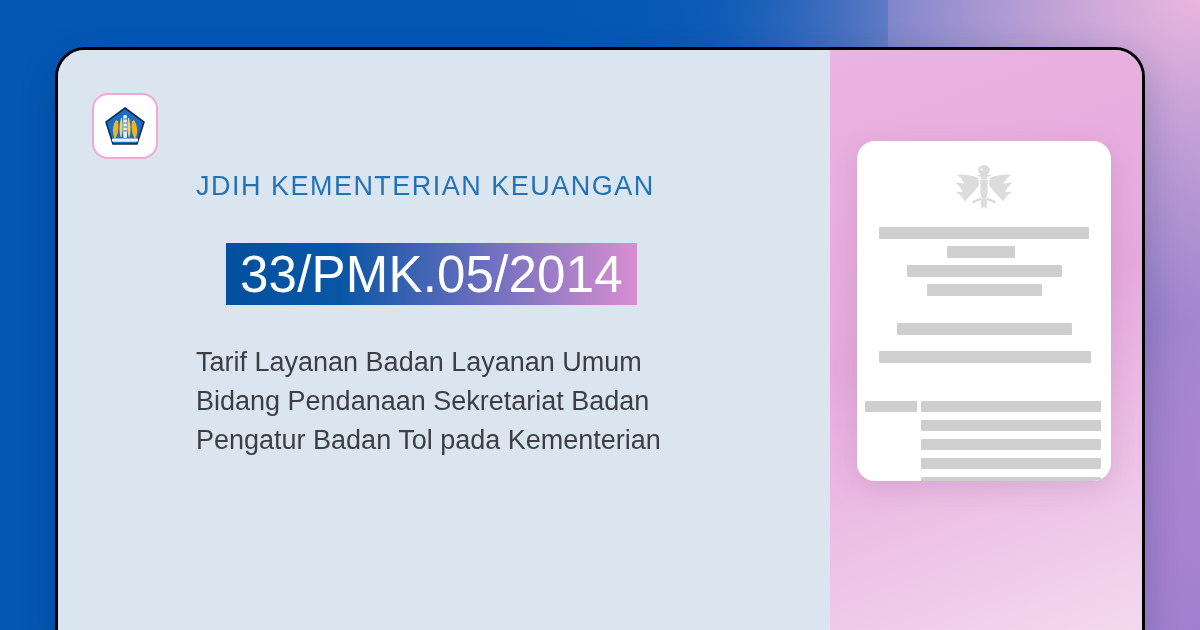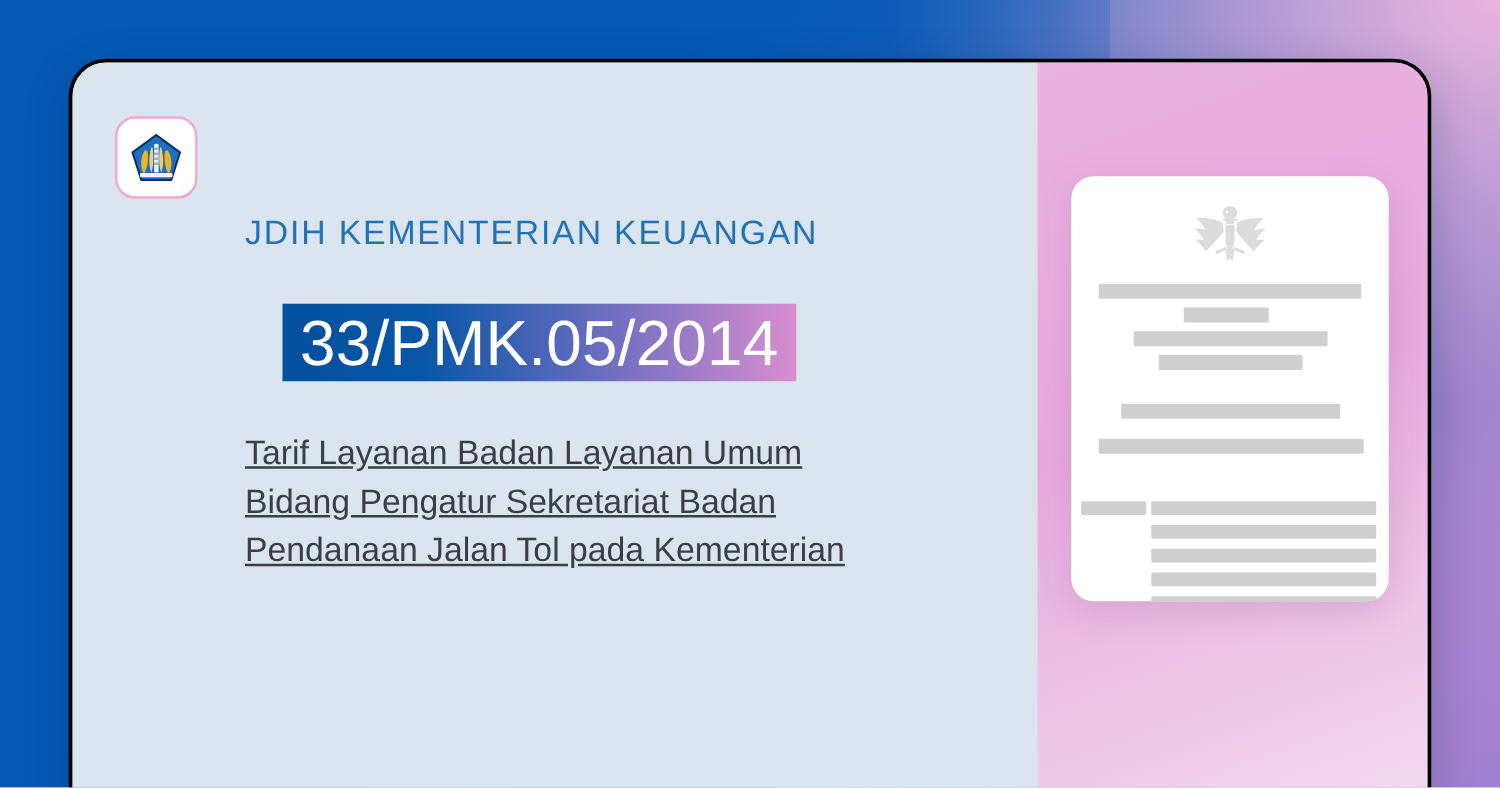--- a/index.html
+++ b/index.html
@@ -115,21 +115,20 @@
 
   .description {
     position: absolute;
     left: 138px;
     top: 293px;
     width: 600px;
     font-size: 27px;
     line-height: 1.44;
     color: #3b3f45;
     font-weight: 400;
-    text-decoration: underline;
   }
   .description .dline { white-space: nowrap; }
 
   
   .doc-card {
     position: absolute;
     left: 27px;
     top: 91px;
     width: 254px;
     height: 340px;
@@ -187,22 +186,22 @@
       </div>
 
       <div class="eyebrow">JDIH KEMENTERIAN KEUANGAN</div>
 
       <div class="number-badge">
         <span class="num">33/PMK.05/2014</span>
       </div>
 
       <div class="description">
         <div class="dline">Tarif Layanan Badan Layanan Umum</div>
-        <div class="dline">Bidang Pengatur Sekretariat Badan</div>
-        <div class="dline">Pendanaan Jalan Tol pada Kementerian</div>
+        <div class="dline">Bidang Pendanaan Sekretariat Badan</div>
+        <div class="dline">Pengatur Badan Tol pada Kementerian</div>
       </div>
 
     </div>
 
     <div class="pane-right">
 
       <div class="doc-card">
 
         <span class="garuda">
           <svg width="64" height="52" viewBox="0 0 64 52" aria-hidden="true">

